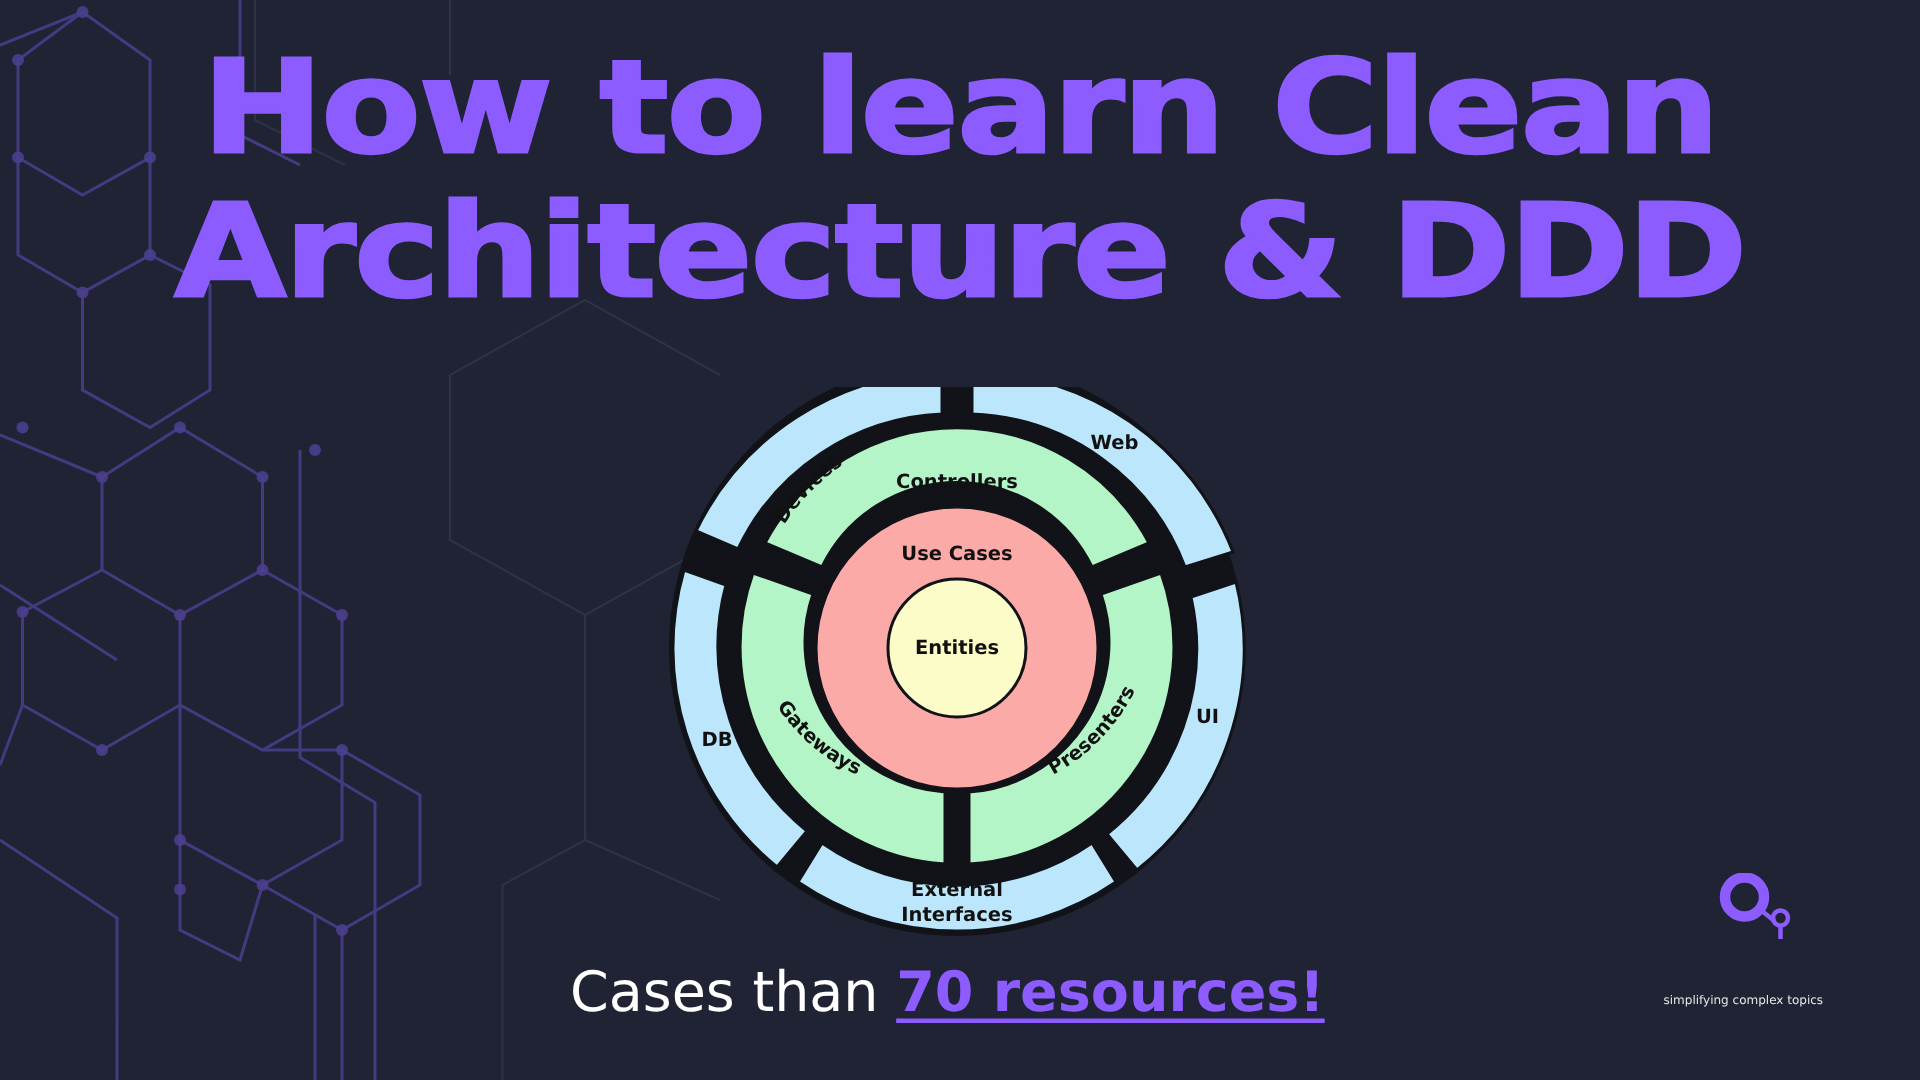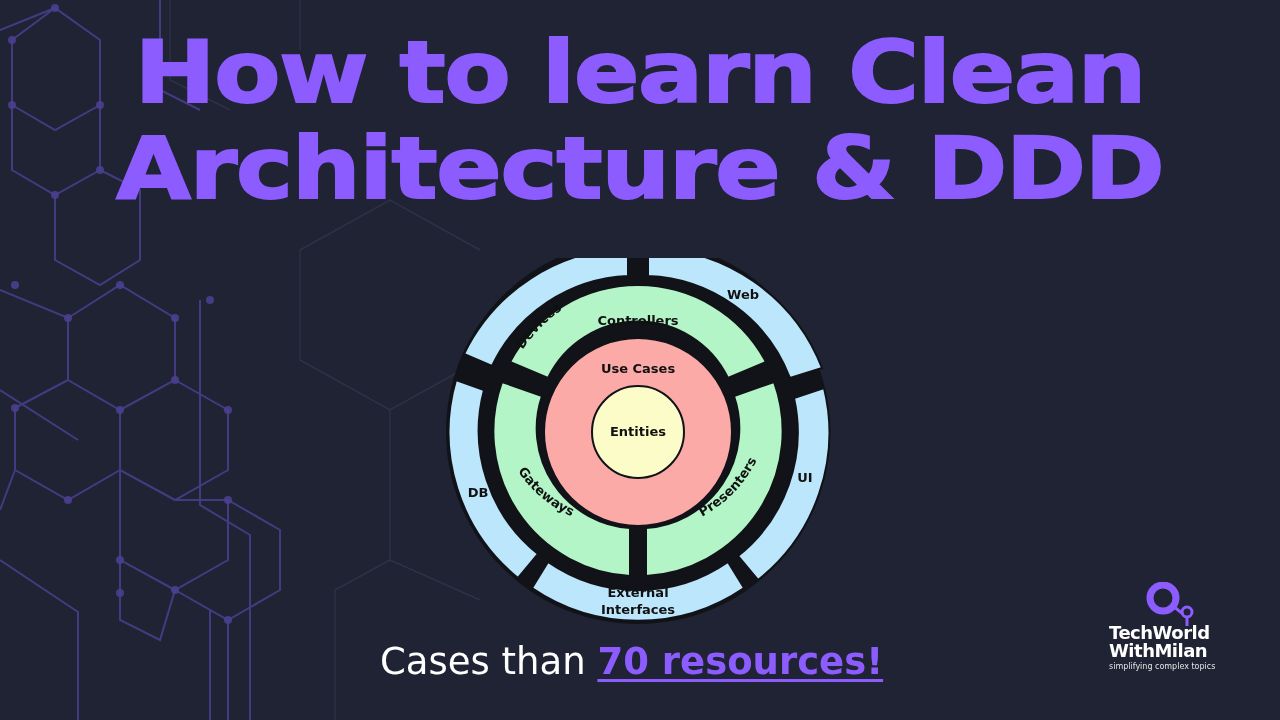--- a/index.html
+++ b/index.html
@@ -166,18 +166,14 @@
   <span>Cases than </span><a>70 resources!</a>
 </div>
 
 <div class="logo">
   <svg class="logo-mark" width="60" height="44" viewBox="0 0 60 44">
     <circle cx="18" cy="16" r="13" fill="none" stroke="#8c5cff" stroke-width="7"></circle>
     <line x1="28" y1="24" x2="38" y2="32" stroke="#8c5cff" stroke-width="3"></line>
     <circle cx="42" cy="30" r="5" fill="none" stroke="#8c5cff" stroke-width="3"></circle>
     <line x1="42" y1="35" x2="42" y2="46" stroke="#8c5cff" stroke-width="3"></line>
   </svg>
-  <div class="name">
-    <div>TechWorld</div>
-    <div>WithMilan</div>
-  </div>
   <div class="tagline">simplifying complex topics</div>
 </div>
 
 </body></html>

